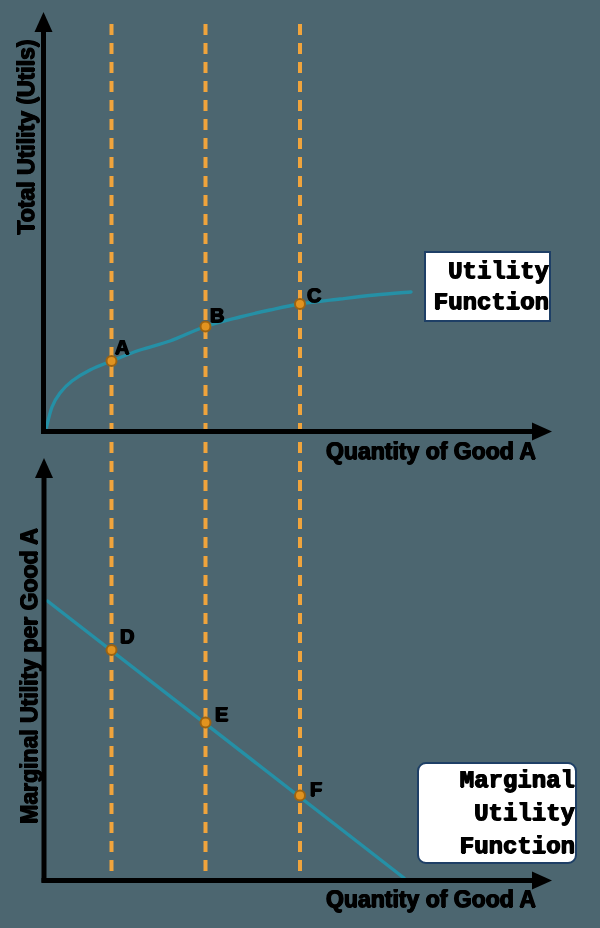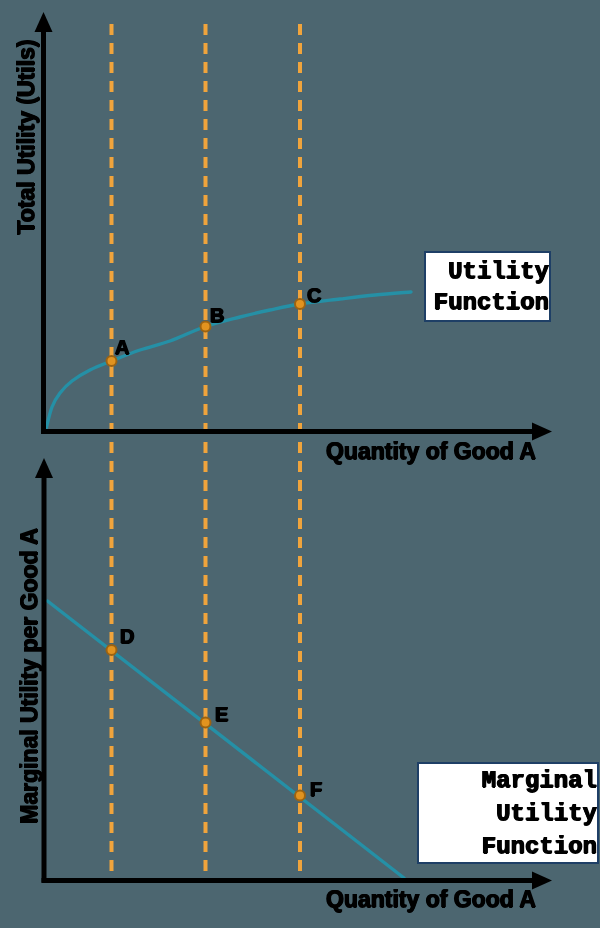--- a/index.html
+++ b/index.html
@@ -9,21 +9,21 @@
   .hvy{text-shadow:0.7px 0 currentColor,-0.7px 0 currentColor,0 0.5px currentColor;}
   .axis-label{position:absolute;font-weight:bold;font-size:23px;color:#000;text-align:center;white-space:nowrap;}
   #xlab-top{left:281px;top:438px;width:300px;}
   #xlab-bot{left:281px;top:886px;width:300px;}
   #ylab-top{left:-81px;top:124px;width:214px;height:26px;line-height:26px;transform:rotate(-90deg);}
   #ylab-bot{left:-176px;top:663px;width:410px;height:26px;line-height:26px;transform:rotate(-90deg);}
   .anno-box{position:absolute;background:#fff;border:2.5px solid #1e3f66;box-sizing:border-box;
             display:flex;flex-direction:column;align-items:flex-end;justify-content:center;
             font-weight:bold;font-size:24px;color:#000;text-align:center;font-family:Liberation Mono, monospace;}
   #box-top{left:424px;top:251px;width:127px;height:71px;line-height:31px;}
-  #box-bot{left:417px;top:762px;width:182px;height:102px;line-height:33px;}
+  #box-bot{left:417px;top:762px;width:160px;height:102px;line-height:33px;border-radius:9px;}
   .pt-label{position:absolute;font-weight:bold;font-size:20px;color:#000;}
 </style>
 </head>
 <body>
 
 <div class="stage" style="background: rgb(76, 102, 112);">
   <svg id="plot" width="600" height="928">
       <line x1="111.5" y1="24" x2="111.5" y2="877" stroke="#f0a43c" stroke-width="4" stroke-dasharray="11 8"></line>
       <line x1="205.5" y1="24" x2="205.5" y2="877" stroke="#f0a43c" stroke-width="4" stroke-dasharray="11 8"></line>
       <line x1="300" y1="24" x2="300" y2="877" stroke="#f0a43c" stroke-width="4" stroke-dasharray="11 8"></line>

